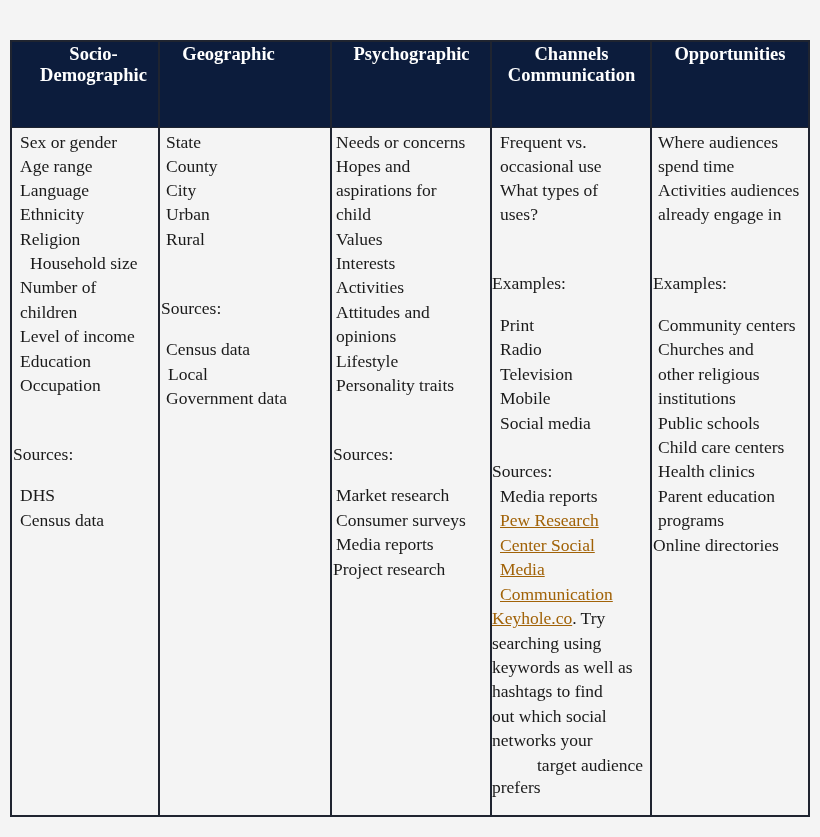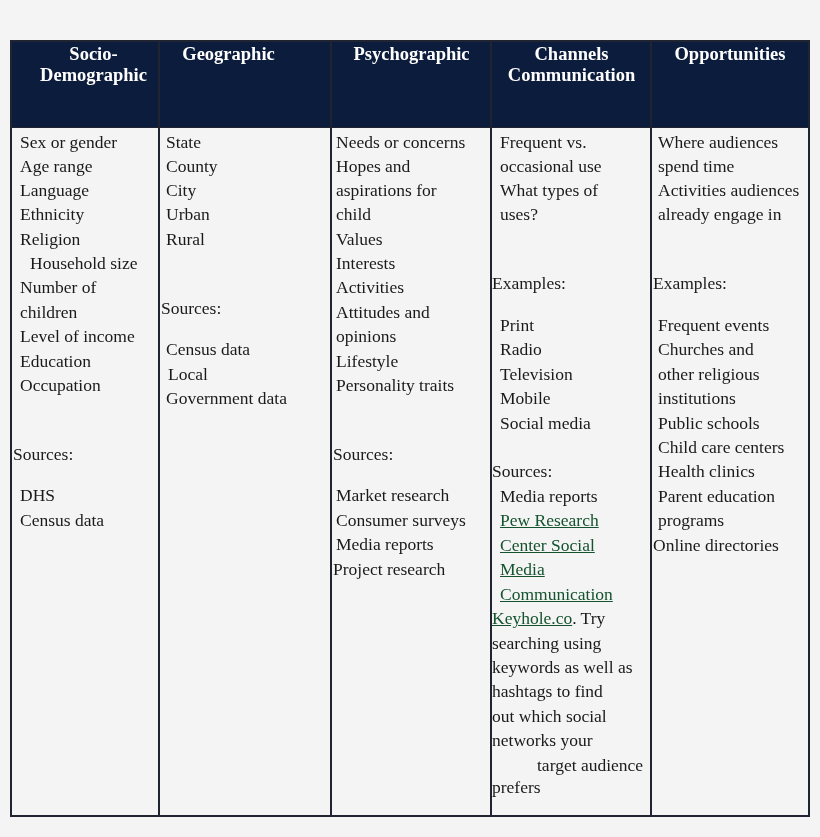--- a/index.html
+++ b/index.html
@@ -8,21 +8,21 @@
   .tbl { position:absolute; left:10px; top:40px; width:800px; height:777px;
          border:2px solid #1f2430; box-sizing:border-box; }
   .hdr { position:absolute; left:0; top:0; width:796px; height:85px; background:#0c1c3c; }
   .col { position:absolute; top:0; height:773px; box-sizing:border-box; }
   .col + .col { border-left:2px solid #1f2430; }
   .hcell { position:absolute; left:0; right:0; top:0; height:85px; color:#fff; font-weight:bold;
            font-size:18.5px; line-height:21px; text-align:center; padding-top:2px; box-sizing:border-box; }
   .hrule { position:absolute; left:0; top:85px; width:796px; height:1px; background:#1f2430; }
   .body { position:absolute; left:0; right:0; top:86px; font-size:17.5px; line-height:24.5px; }
   .ln { position:absolute; white-space:nowrap; }
-  .link { color:#14532d; text-decoration:underline; }
+  .link { color:#a16207; text-decoration:underline; }
 </style>
 </head>
 <body>
 
 <div class="tbl">
   <div class="hdr"></div>
   <div class="hrule"></div>
   <div class="col" style="left:0;width:163px">
     <div class="hcell">
         <div>Socio-</div>
@@ -119,21 +119,21 @@
   <div class="col" style="left:638px;width:158px">
     <div class="hcell">
         <div>Opportunities</div>
       </div>
       <div class="body">
         <div class="ln" style="left: 6px; top: 2px;"><span>Where audiences</span></div>
         <div class="ln" style="left: 6px; top: 26px;"><span>spend time</span></div>
         <div class="ln" style="left: 6px; top: 50px;"><span>Activities audiences</span></div>
         <div class="ln" style="left: 6px; top: 74px;"><span>already engage in</span></div>
         <div class="ln" style="left: 1px; top: 143px;"><span>Examples:</span></div>
-        <div class="ln" style="left: 6px; top: 185px;"><span>Frequent events</span></div>
+        <div class="ln" style="left: 6px; top: 185px;"><span>Community centers</span></div>
         <div class="ln" style="left: 6px; top: 209px;"><span>Churches and</span></div>
         <div class="ln" style="left: 6px; top: 234px;"><span>other religious</span></div>
         <div class="ln" style="left: 6px; top: 258px;"><span>institutions</span></div>
         <div class="ln" style="left: 6px; top: 283px;"><span>Public schools</span></div>
         <div class="ln" style="left: 6px; top: 307px;"><span>Child care centers</span></div>
         <div class="ln" style="left: 6px; top: 331px;"><span>Health clinics</span></div>
         <div class="ln" style="left: 6px; top: 356px;"><span>Parent education</span></div>
         <div class="ln" style="left: 6px; top: 380px;"><span>programs</span></div>
         <div class="ln" style="left: 1px; top: 405px;"><span>Online directories</span></div>
       </div>

